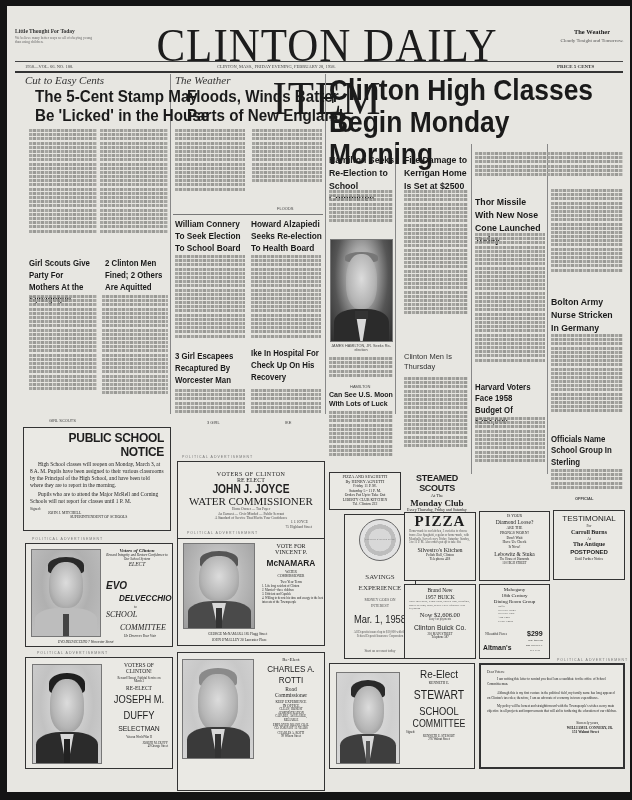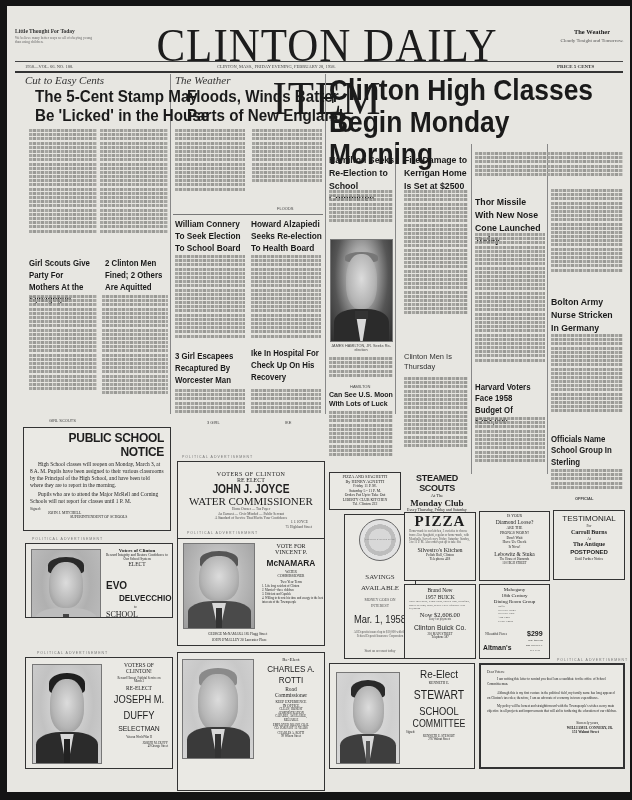--- a/index.html
+++ b/index.html
@@ -516,21 +516,21 @@
   </div>
 
   <div class="abs" style="left:396px;top:467px;width:68px;height:40px;text-align:center;">
     <div class="sans" style="font-size:9px;font-weight:bold;letter-spacing:-0.3px;">STEAMED SCOUTS</div>
     <div class="serif" style="font-size:4.5px;">At The</div>
     <div class="serif" style="font-size:9px;font-weight:bold;">Monday Club</div>
     <div class="serif" style="font-size:4px;line-height:1.2;">Every Thursday, Friday and Saturday</div>
   </div>
 
   <div class="adlabel" style="left:25px;top:531px;">POLITICAL ADVERTISEMENT</div>
-  <div class="ad" style="left:18px;top:537px;width:148px;height:75px;">
+  <div class="ad" style="left:18px;top:537px;width:148px;height:104px;font-style:italic;">
     <div class="photo" style="left:5px;top:5px;width:70px;height:88px;background:radial-gradient(ellipse at 50% 40%, #d6d6d6 0%, #b0b0b0 50%, #bfbfbf 100%);">
       <div class="hair"></div>
         <div class="face"></div>
         <div class="suit" style="background:#bdbdbd;"></div>
         <div class="tie" style="background:#444;height:26%;"></div>
     </div>
     <div class="abs" style="left:77px;top:4px;width:68px;text-align:center;">
       <div class="serif" style="font-size:5px;font-weight:bold;">Voters of Clinton</div>
       <div class="serif" style="font-size:3.5px;line-height:1.2;">Reward Integrity and Restore Confidence to Our School System</div>
       <div class="serif" style="font-size:5.5px;">ELECT</div>
@@ -568,21 +568,21 @@
     </div>
     <div class="abs serif" style="left:30px;top:93px;font-size:3.5px;">GEORGE McNAMARA  185 Flagg Street</div>
     <div class="abs serif" style="left:34px;top:99px;font-size:3.5px;">JOHN O'MALLEY  20 Lancaster Place</div>
   </div>
 
   <div class="ad" style="left:322px;top:508px;width:72px;height:145px;margin-left:15px;">
     <div style="position:absolute;left:14px;top:4px;width:42px;height:42px;border-radius:50%;border:1.5px solid #666;background:radial-gradient(circle,#d8d8d8 0 40%,#bdbdbd 41% 55%,#e2e2e2 56%);display:flex;align-items:center;justify-content:center;">
       <span style="font-size:2.5px;color:#666;width:30px;text-align:center;line-height:1.1;">CLINTON SAVINGS BANK</span>
     </div>
     <div class="abs serif" style="left:0;top:58px;width:70px;font-size:7px;color:#333;">SAVINGS</div>
-    <div class="abs serif" style="left:0;top:69px;width:70px;font-size:7px;color:#333;">AVAILABLE</div>
+    <div class="abs serif" style="left:0;top:69px;width:70px;font-size:7px;color:#333;">EXPERIENCE</div>
     <div class="abs serif" style="left:0;top:83px;width:70px;font-size:3.8px;color:#555;">MONEY GOES ON</div>
     <div class="abs serif" style="left:0;top:89px;width:70px;font-size:3.8px;color:#555;">INTEREST</div>
     <div class="abs sans" style="left:0;top:98px;width:70px;font-size:11px;transform:scaleX(0.85);">Mar. 1, 1958</div>
     <div class="abs serif" style="left:4px;top:116px;width:62px;font-size:3px;line-height:1.25;color:#555;">All Deposits insured up to $10,000 with the Federal Deposit Insurance Corporation</div>
     <div class="abs serif" style="left:0;top:134px;width:70px;font-size:3.5px;color:#555;">Start an account today</div>
   </div>
 
   <div class="ad" style="left:397px;top:506px;width:72px;height:69px;">
     <div class="serif" style="font-size:15px;font-weight:bold;letter-spacing:1px;">PIZZA</div>
     <div class="serif" style="font-size:3px;line-height:1.25;text-align:left;padding:0 4px;color:#555;">Home-made in our kitchen, 3 varieties to choose from: Also Spaghetti, regular or home-made, with Meatballs. Served every Friday, Saturday, Sunday, 5 to 11 P. M. Also orders put up to take out.</div>

